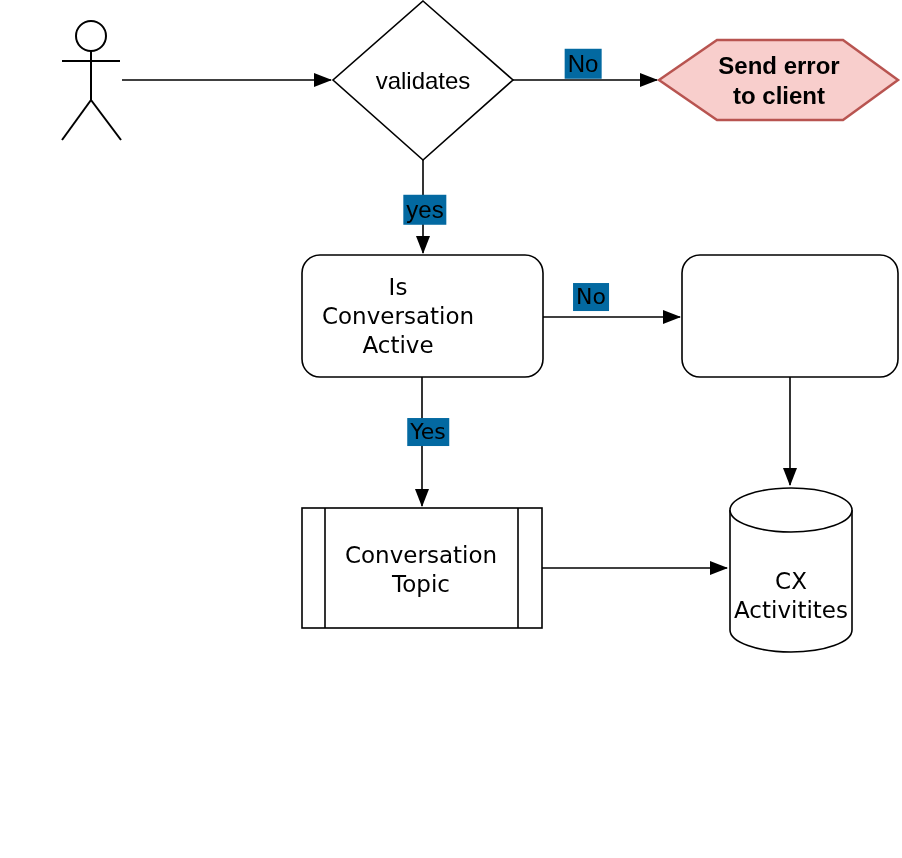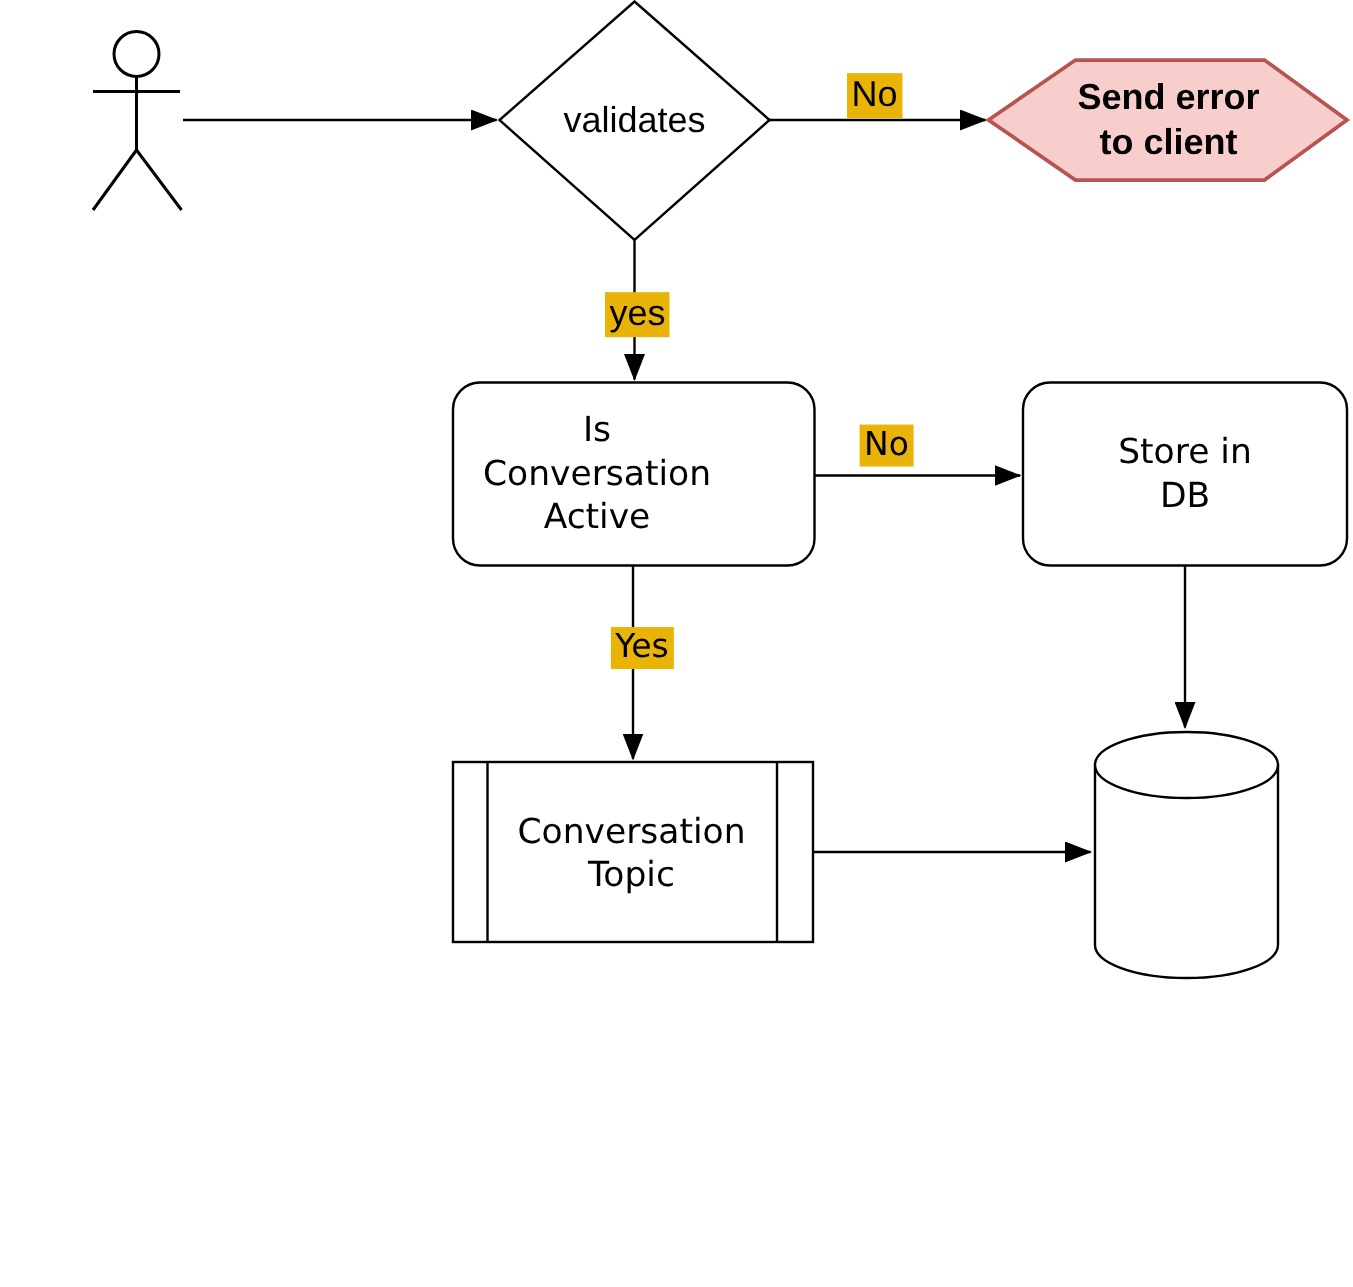--- a/index.html
+++ b/index.html
@@ -54,21 +54,21 @@
   }
   .lbl-dv {
     font-family: "DejaVu Sans", sans-serif;
     font-size: 23px;
   }
   .lbl-dv-sm {
     font-family: "DejaVu Sans", sans-serif;
     font-size: 22px;
   }
   .edge-label {
-    background: #eab308;
+    background: #0369a1;
     padding: 0 3px;
   }
 </style>
 </head>
 <body>
 
 <div class="canvas">
 
   <svg width="902" height="858" viewBox="0 0 902 858" xmlns="http://www.w3.org/2000/svg">
     <defs>
@@ -120,21 +120,22 @@
   <div class="lbl lbl-lib" style="left:779px; top:81px;font-weight:bold;">Send error to client</div>
 
   <div class="lbl lbl-lib edge-label" style="left:425px; top:210px;">yes</div>
 
   <div class="lbl lbl-dv" style="left:398px; top:317px;">Is
 Conversation
 Active</div>
 
   <div class="lbl lbl-dv-sm edge-label" style="left:591px; top:297px;">No</div>
 
-  <div class="lbl lbl-dv" style="left:790px; top:317px;">Store in DB</div>
 
   <div class="lbl lbl-dv-sm edge-label" style="left:428px; top:432px;">Yes</div>
 
   <div class="lbl lbl-dv" style="left:421px; top:570px;">Conversation
 Topic</div>
 
+  <div class="lbl lbl-dv" style="left:791px; top:596px;">CX
+Activitites</div>
 
 </div>
 
 </body></html>

